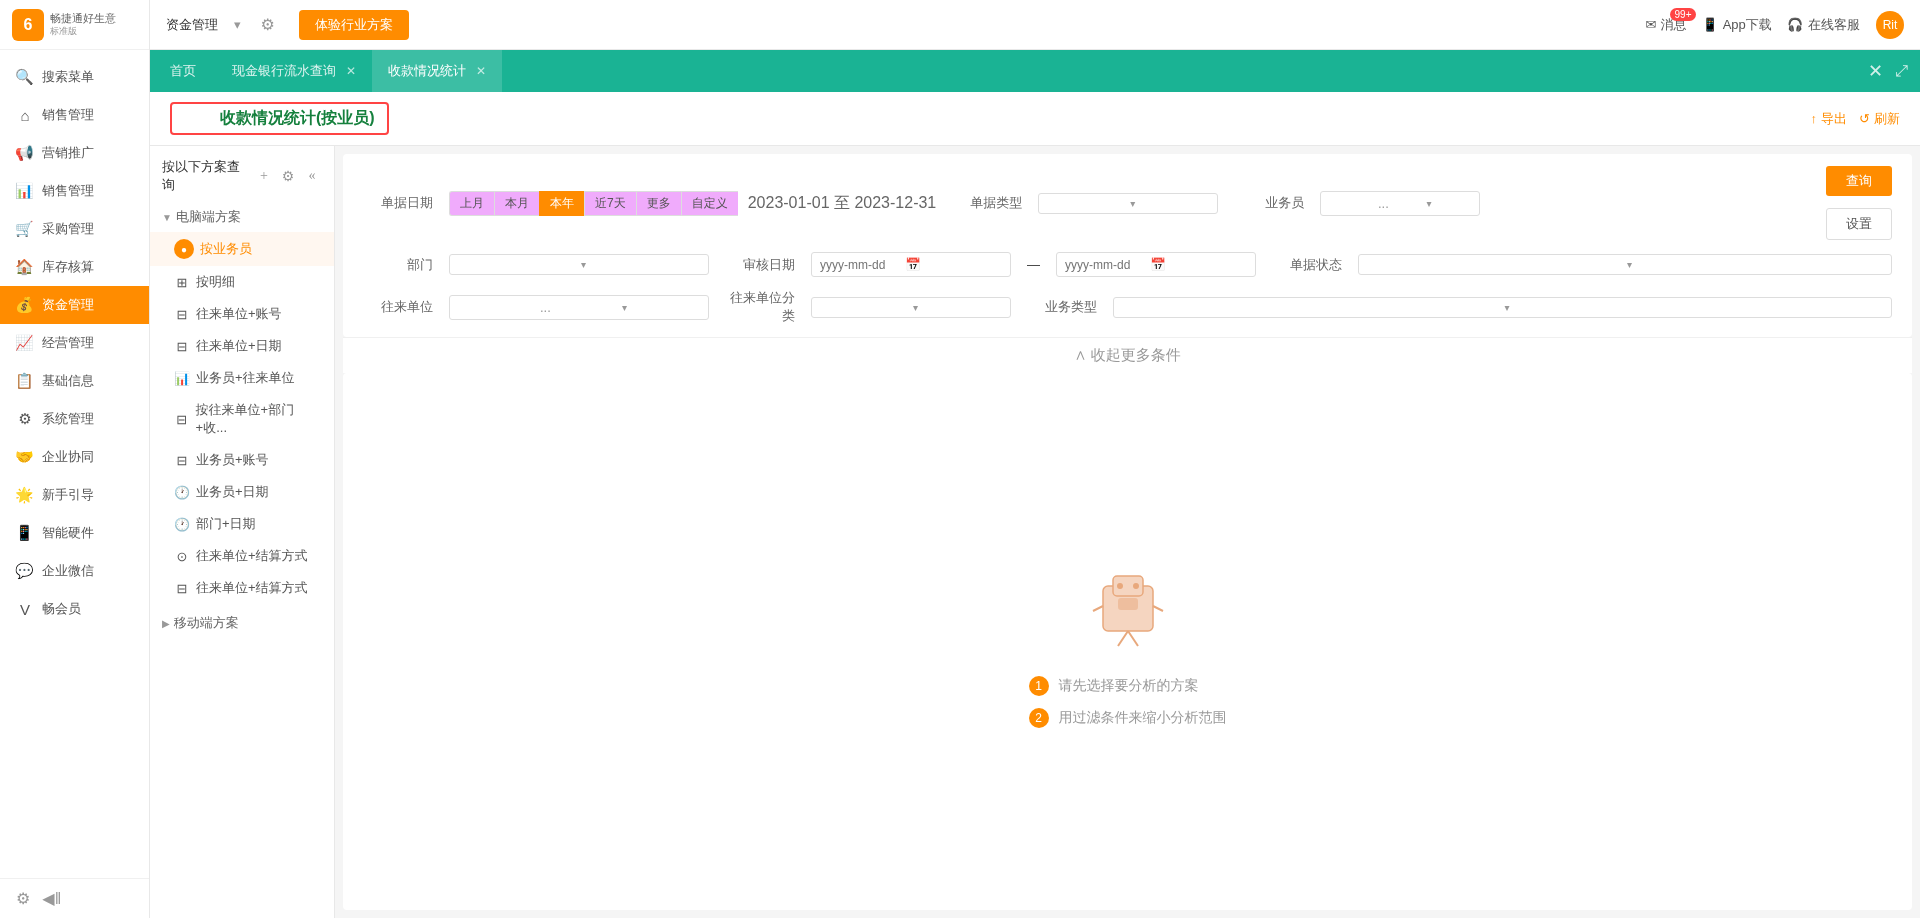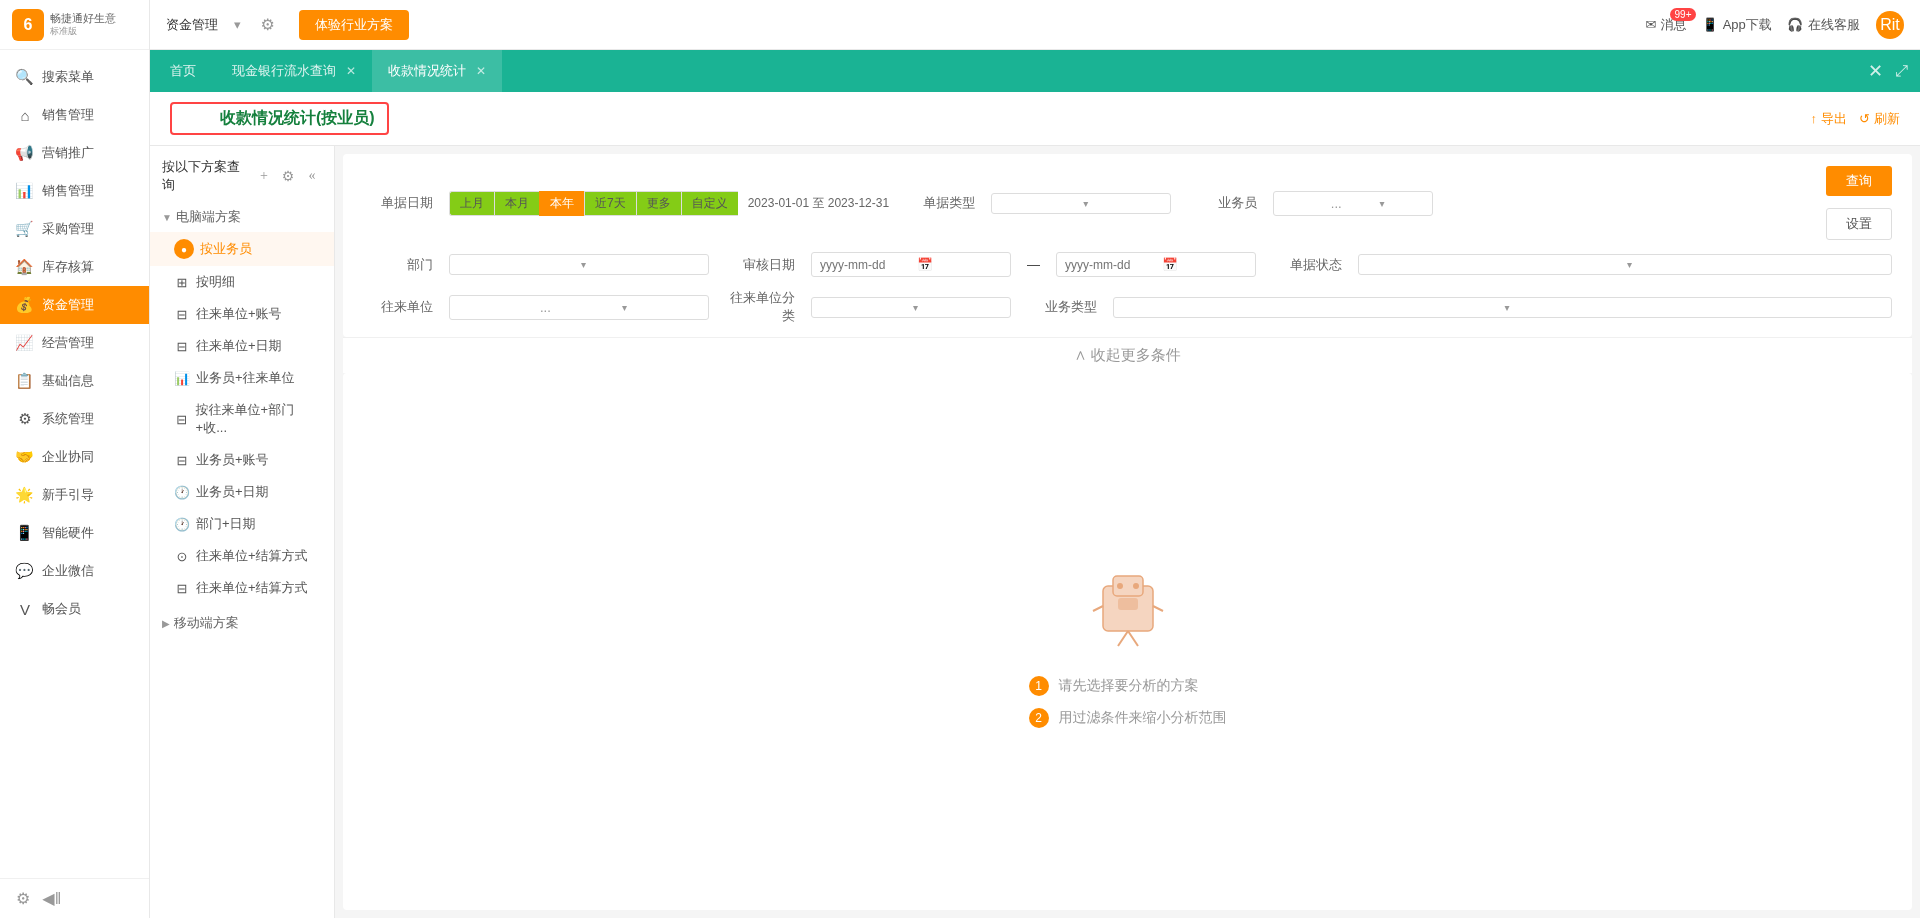--- a/index.html
+++ b/index.html
@@ -32,21 +32,21 @@
     .topbar-breadcrumb { color: #333; font-size: 13px; }
     .topbar-dropdown { color: #999; cursor: pointer; margin-left: 4px; }
     .topbar-gear { color: #999; cursor: pointer; font-size: 16px; margin-left: 8px; }
     .topbar-cta { background: #ff8c00; color: white; border: none; border-radius: 4px; padding: 6px 16px; cursor: pointer; font-size: 13px; margin-left: 12px; }
     .topbar-right { margin-left: auto; display: flex; align-items: center; gap: 16px; }
     .topbar-msg { display: flex; align-items: center; gap: 4px; color: #555; cursor: pointer; position: relative; }
     .badge { background: #ff4444; color: white; border-radius: 10px; padding: 1px 5px; font-size: 10px; position: absolute; top: -8px; right: -10px; }
     .topbar-app { display: flex; align-items: center; gap: 4px; color: #555; cursor: pointer; }
     .topbar-service { display: flex; align-items: center; gap: 4px; color: #555; cursor: pointer; }
     .topbar-user { display: flex; align-items: center; gap: 6px; color: #555; cursor: pointer; }
-    .user-avatar { width: 28px; height: 28px; background: #ff8c00; border-radius: 50%; display: flex; align-items: center; justify-content: center; color: white; font-size: 16px; }
+    .user-avatar { width: 28px; height: 28px; background: #ff8c00; border-radius: 50%; display: flex; align-items: center; justify-content: center; color: white; font-size: 12px; }
 
     
     .tabbar { height: 42px; background: #1ab394; display: flex; align-items: center; padding: 0; flex-shrink: 0; }
     .tab-item { height: 42px; display: flex; align-items: center; padding: 0 16px; cursor: pointer; color: rgba(255,255,255,0.85); font-size: 13px; gap: 6px; position: relative; }
     .tab-item.home { padding: 0 20px; }
     .tab-item.active { background: rgba(255,255,255,0.15); color: white; }
     .tab-close { color: rgba(255,255,255,0.7); font-size: 12px; cursor: pointer; margin-left: 4px; }
     .tabbar-right { margin-left: auto; display: flex; align-items: center; padding-right: 12px; gap: 12px; }
     .tabbar-close-btn { color: rgba(255,255,255,0.8); cursor: pointer; font-size: 18px; }
     .tabbar-expand-btn { color: rgba(255,255,255,0.8); cursor: pointer; font-size: 16px; }
@@ -80,31 +80,31 @@
 
     
     .right-panel { flex: 1; display: flex; flex-direction: column; background: #f5f5f5; overflow: hidden; }
 
     .filter-area { background: white; padding: 12px 20px; margin: 8px 8px 0 8px; border-radius: 4px; }
     .filter-row { display: flex; align-items: center; gap: 16px; margin-bottom: 12px; }
     .filter-row:last-child { margin-bottom: 0; }
 
     .filter-label { color: #666; font-size: 13px; width: 70px; flex-shrink: 0; text-align: right; }
     .filter-date-group { display: flex; align-items: center; gap: 0; }
-    .date-tab { padding: 3px 10px; font-size: 12px; cursor: pointer; color: #555; border: 1px solid #ddd; border-right: none; background: #84cc16; }
+    .date-tab { padding: 3px 10px; font-size: 12px; cursor: pointer; color: #555; border: 1px solid #ddd; border-right: none; background: #f0abfc; }
     .date-tab:first-child { border-radius: 3px 0 0 3px; }
     .date-tab:last-child { border-right: 1px solid #ddd; border-radius: 0 3px 3px 0; }
     .date-tab.active { background: #ff8c00; color: white; border-color: #ff8c00; }
-    .date-range { font-size: 12px; color: #666; margin-left: 10px; }
+    .date-range { font-size: 16px; color: #666; margin-left: 10px; }
 
     .filter-select { display: flex; align-items: center; border: 1px solid #ddd; border-radius: 3px; padding: 4px 8px; background: white; cursor: pointer; min-width: 160px; gap: 4px; }
     .filter-select span { flex: 1; color: #999; font-size: 13px; }
     .filter-select .arrow { color: #999; font-size: 10px; }
 
-    .date-range-picker { display: flex; align-items: center; gap: 12px; border: 1px solid #ddd; border-radius: 3px; padding: 4px 8px; background: white; min-width: 200px; }
+    .date-range-picker { display: flex; align-items: center; gap: 0; border: 1px solid #ddd; border-radius: 3px; padding: 4px 8px; background: white; min-width: 200px; }
     .date-range-picker input { border: none; outline: none; font-size: 12px; color: #999; width: 85px; background: transparent; }
     .date-range-picker .cal-icon { color: #999; font-size: 13px; cursor: pointer; }
 
     .filter-more { color: #ff8c00; font-size: 13px; cursor: pointer; }
 
     .btn-query { background: #ff8c00; color: white; border: none; border-radius: 3px; padding: 6px 20px; cursor: pointer; font-size: 13px; }
     .btn-setting { background: white; color: #555; border: 1px solid #ddd; border-radius: 3px; padding: 6px 16px; cursor: pointer; font-size: 13px; margin-top: 6px; display: block; width: 100%; }
 
     .filter-actions { display: flex; flex-direction: column; align-items: flex-end; gap: 6px; margin-left: auto; flex-shrink: 0; }
 

